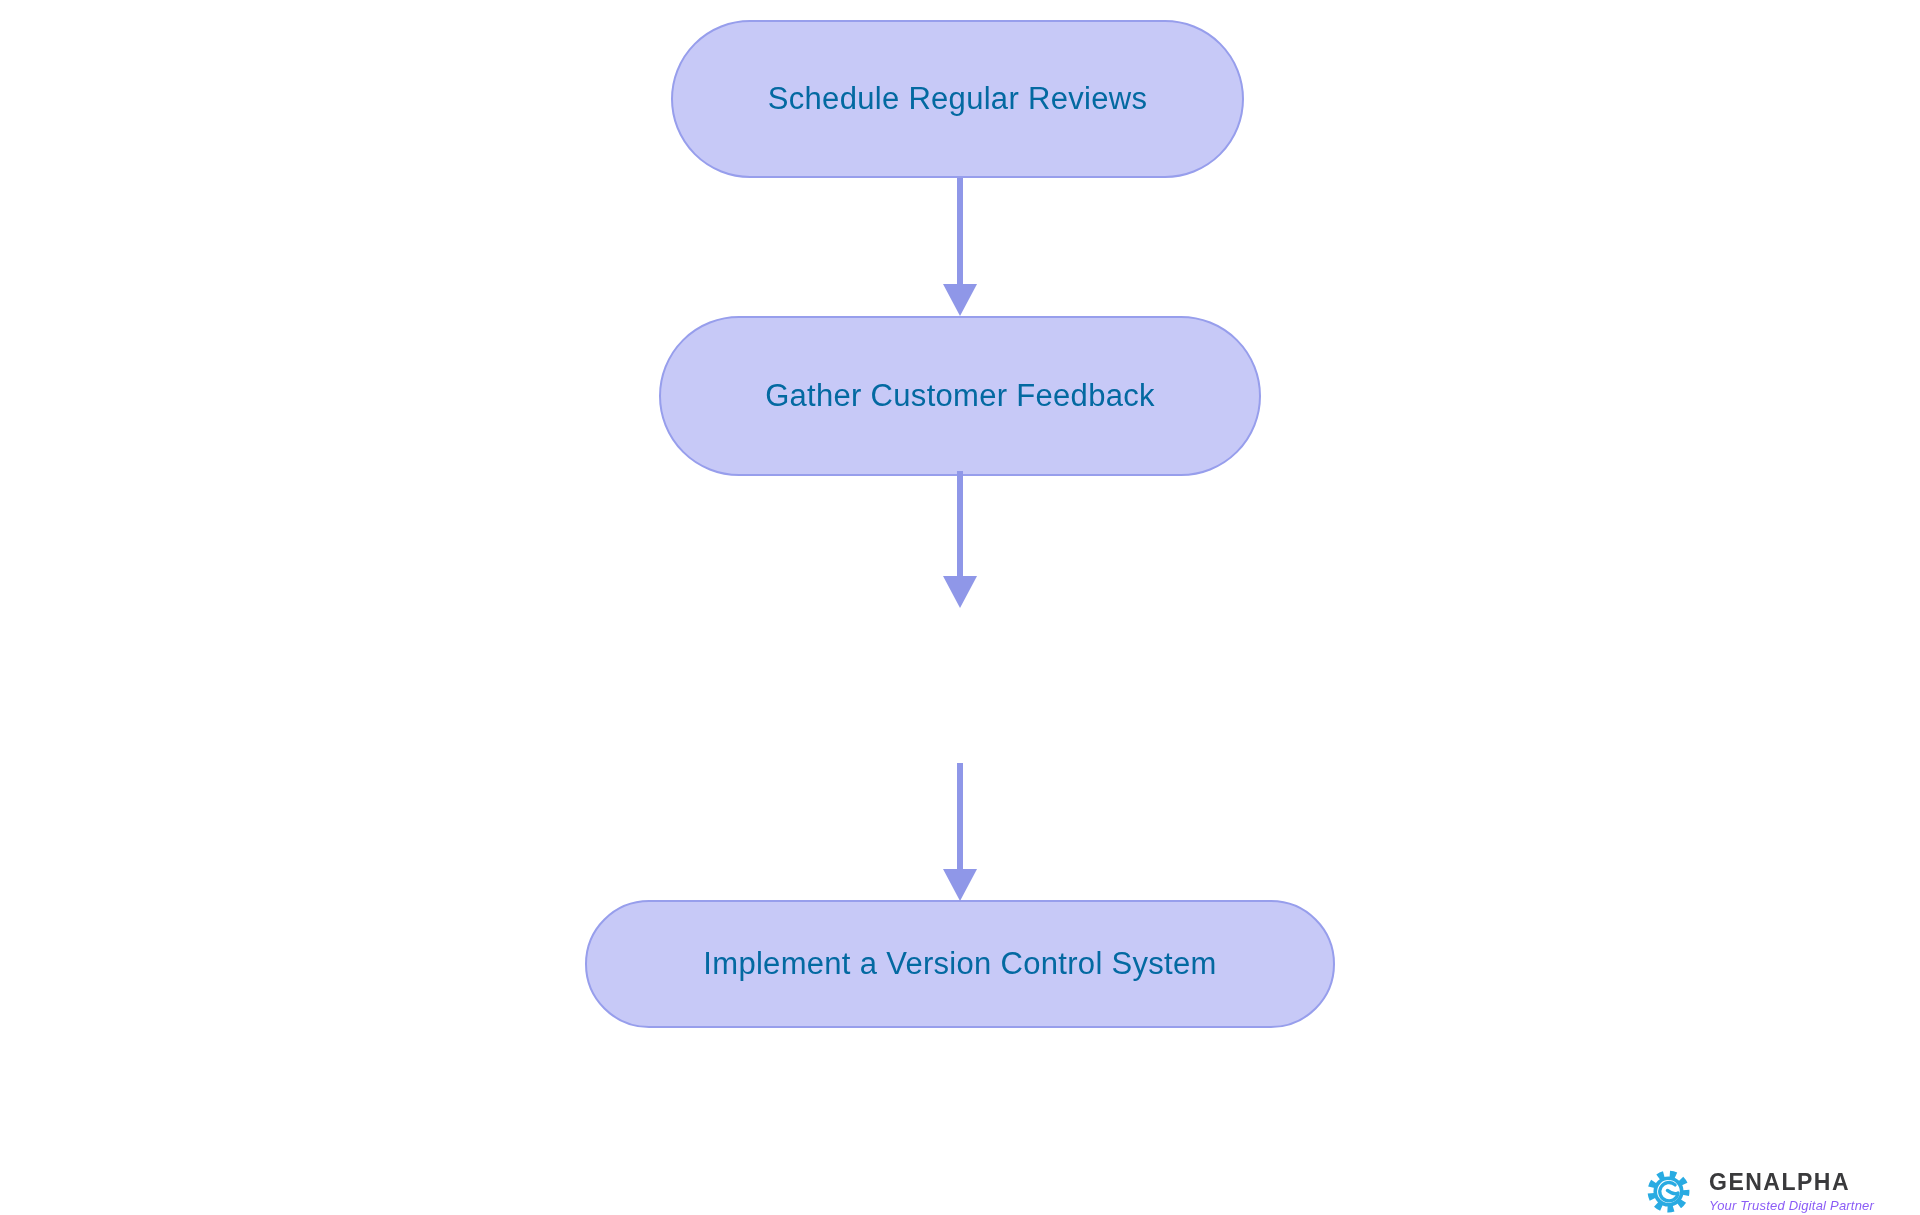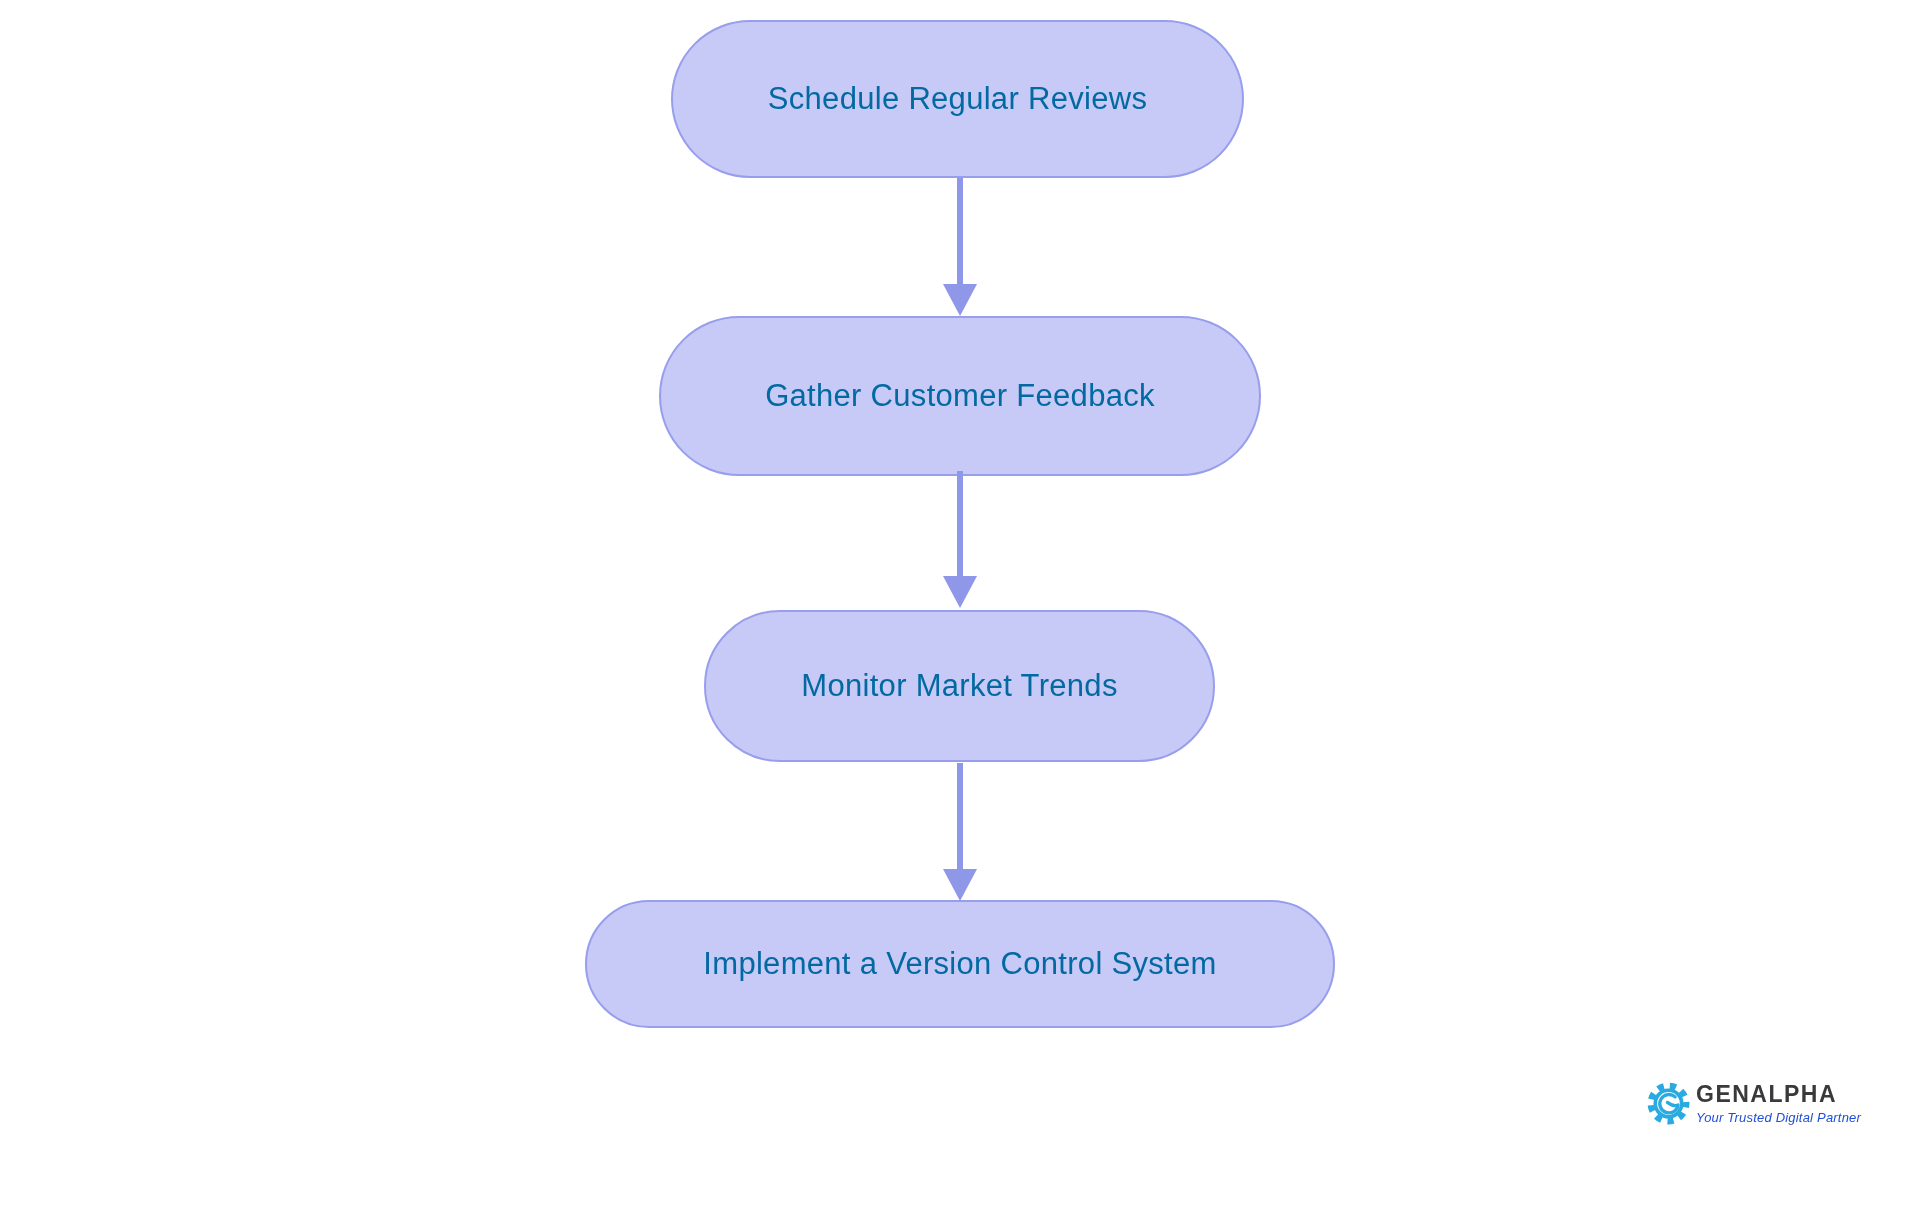--- a/index.html
+++ b/index.html
@@ -57,58 +57,55 @@
   .arrow1 { left: 943px; top: 178px; height: 138px; }
   .arrow1 .line { height: 108px; }
   .arrow2 { left: 943px; top: 471px; height: 137px; }
   .arrow2 .line { height: 107px; }
   .arrow3 { left: 943px; top: 763px; height: 138px; }
   .arrow3 .line { height: 108px; }
 
   
   .brand {
     position: absolute;
-    left: 1645px; top: 1080px;
+    left: 1645px; top: 1168px;
     display: flex;
     align-items: center;
-    gap: 4px;
+    gap: 17px;
   }
   .brand-icon { width: 47px; height: 47px; flex: 0 0 auto; }
   .brand-text { display: flex; flex-direction: column; }
   .brand-name {
     font-size: 23px;
     font-weight: bold;
     letter-spacing: 1.5px;
     color: #3a3a3c;
     line-height: 1.1;
   }
   .brand-tagline {
     font-size: 13px;
     font-style: italic;
-    color: #1d4ed8;
+    color: #8b5cf6;
     margin-top: 3px;
     letter-spacing: 0.2px;
   }
 </style>
 </head>
 <body>
 
 <div class="canvas">
 
   <div class="node node1">
     <span class="node-label">Schedule Regular Reviews</span>
   </div>
 
   <div class="node node2">
     <span class="node-label">Gather Customer Feedback</span>
   </div>
 
-  <div class="node node3">
-    <span class="node-label">Monitor Market Trends</span>
-  </div>
 
   <div class="node node4">
     <span class="node-label">Implement a Version Control System</span>
   </div>
 
   <div class="arrow arrow1">
     <div class="line"></div>
     <div class="head"></div>
   </div>
   <div class="arrow arrow2">

